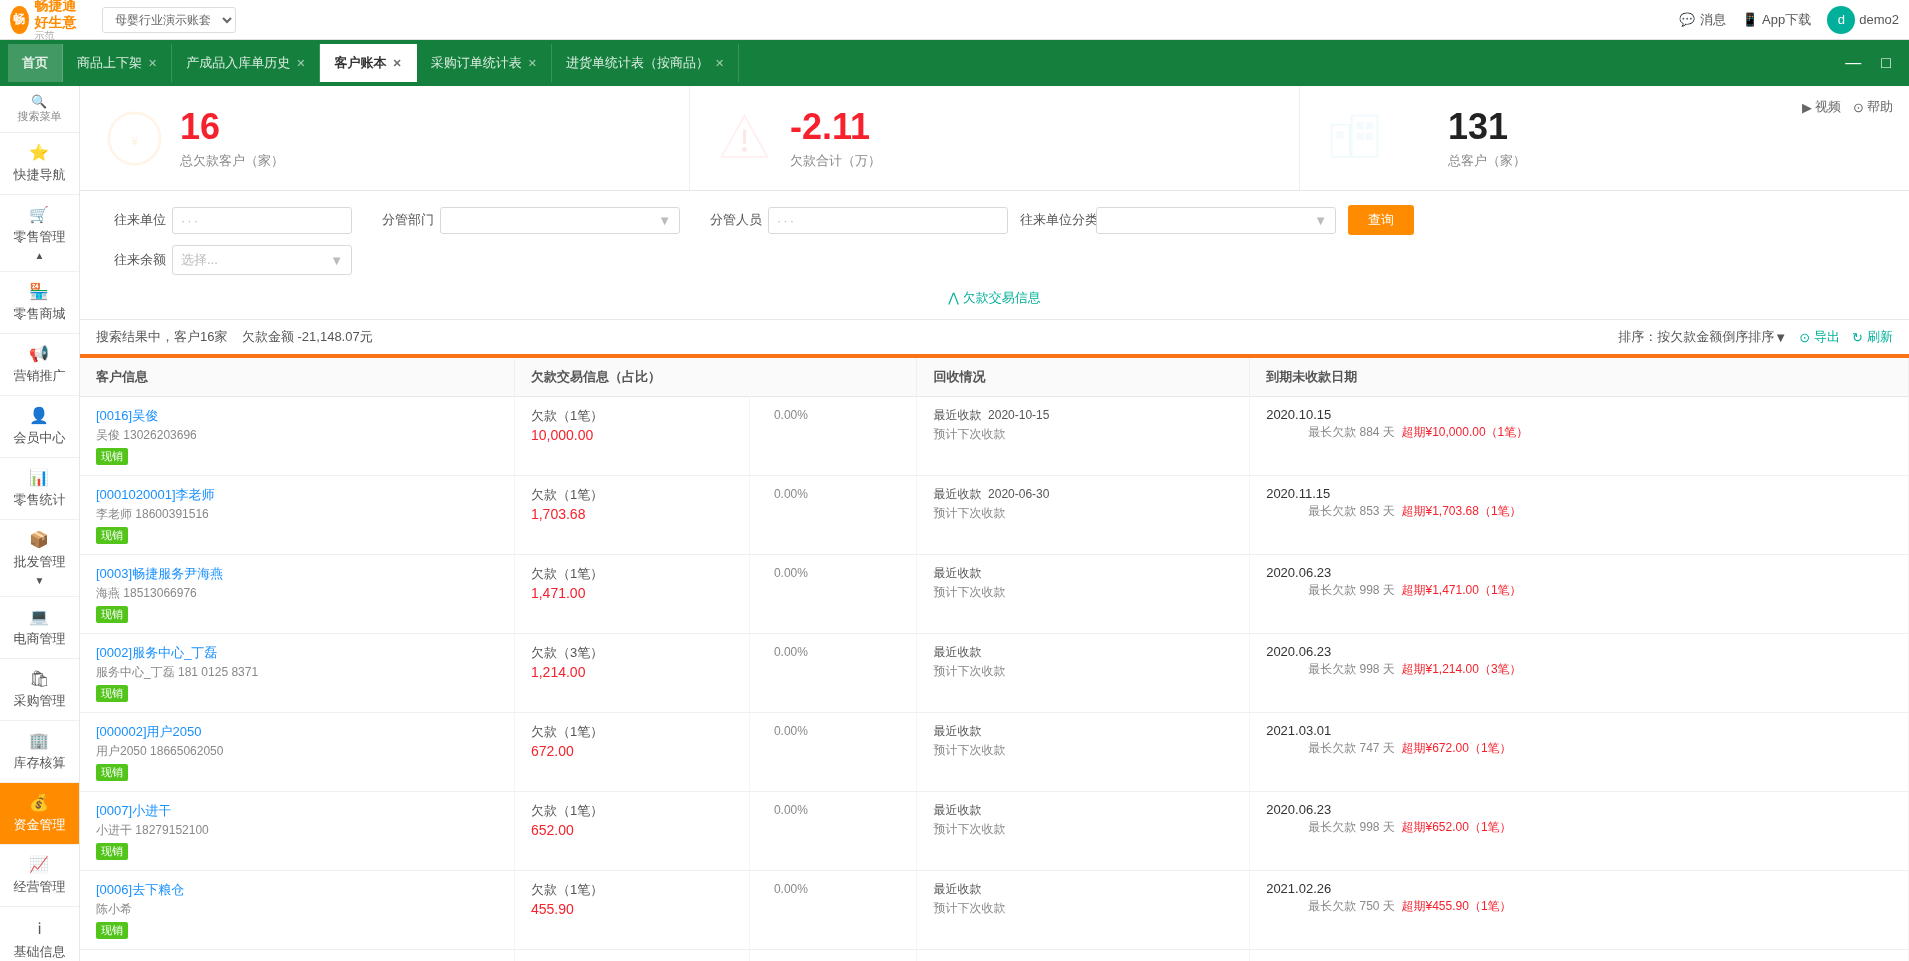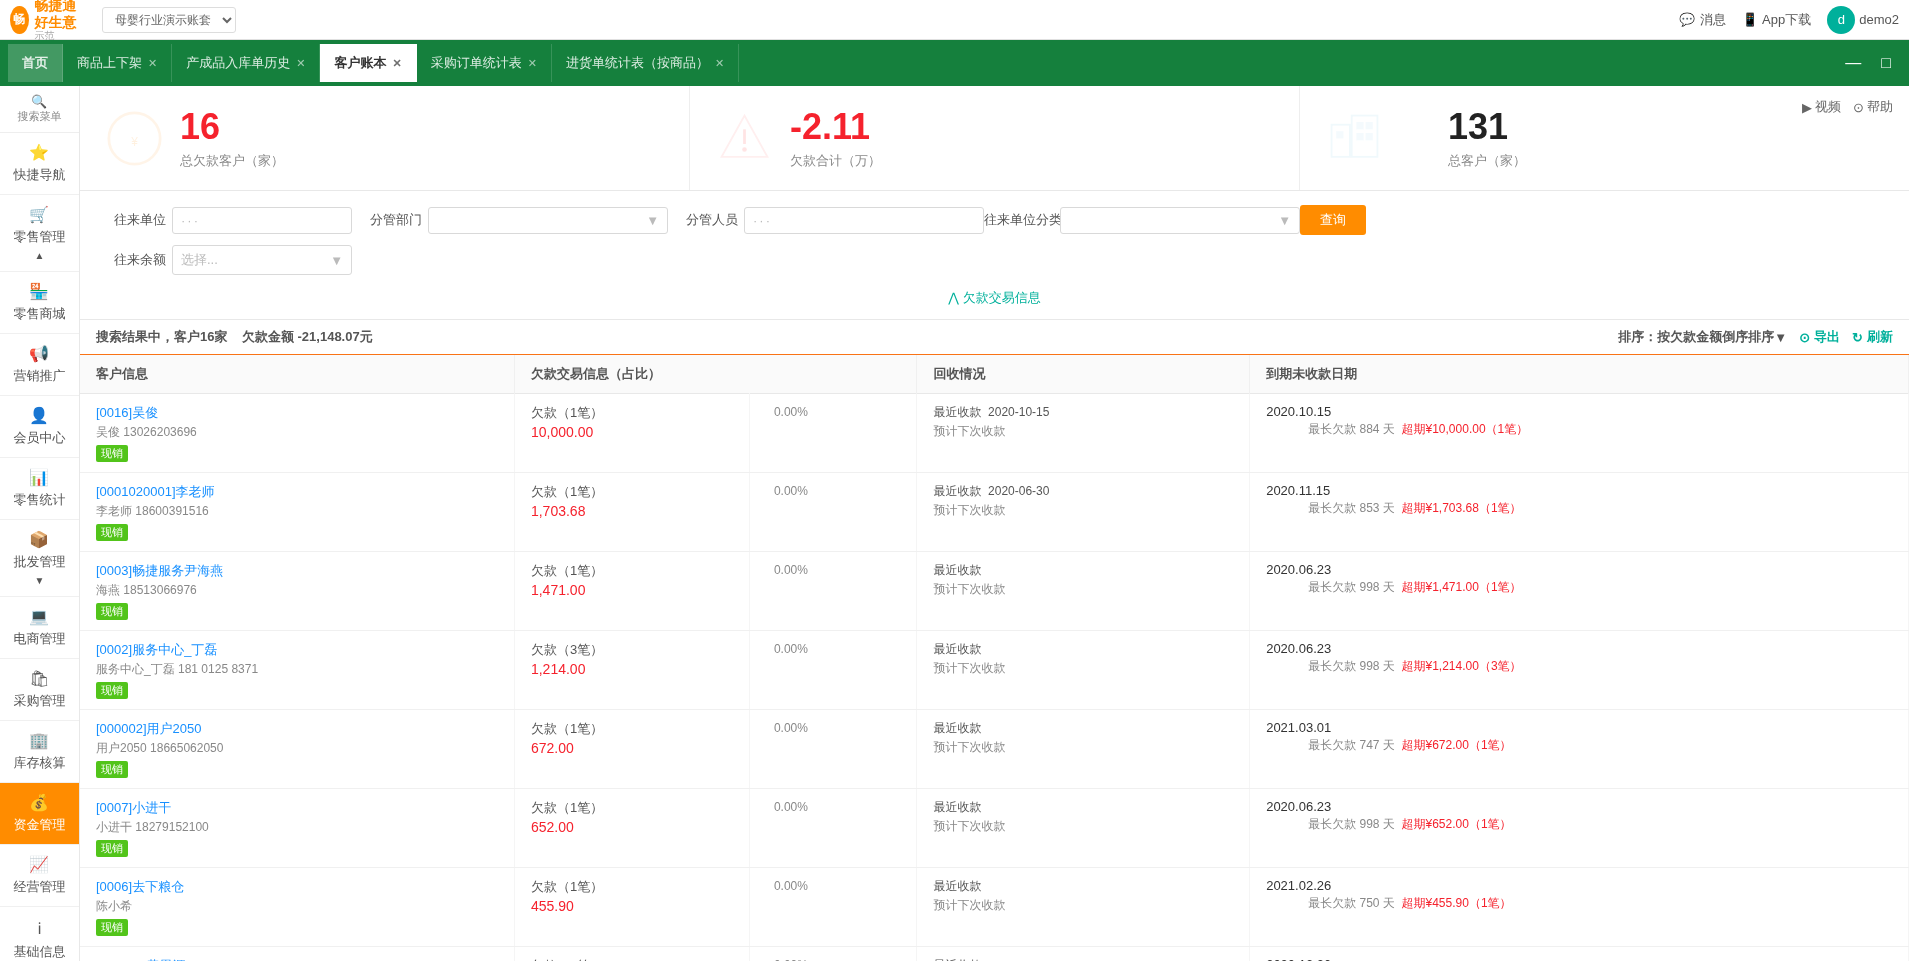--- a/index.html
+++ b/index.html
@@ -48,32 +48,32 @@
     .summary-number { font-size: 36px; font-weight: bold; }
     .summary-number.red { color: #f5222d; }
     .summary-number.neg { color: #f5222d; }
     .summary-number.black { color: #222; font-weight: 900; }
     .summary-label { font-size: 13px; color: #888; margin-top: 4px; }
     .summary-top-right { position: absolute; right: 16px; top: 12px; display: flex; gap: 12px; font-size: 12px; color: #666; }
     .summary-top-right span { cursor: pointer; display: flex; align-items: center; gap: 3px; }
 
     
     .filter-area { background: #fff; padding: 14px 16px 4px; margin: 0; border-bottom: 1px solid #e8e8e8; }
-    .filter-row { display: flex; align-items: center; margin-bottom: 10px; flex-wrap: wrap; }
+    .filter-row { display: flex; align-items: center; gap: 12px; margin-bottom: 10px; flex-wrap: wrap; }
     .filter-item { display: flex; align-items: center; gap: 6px; }
     .filter-label { color: #555; font-size: 13px; white-space: nowrap; width: 70px; text-align: right; }
     .filter-input { border: 1px solid #d9d9d9; border-radius: 3px; padding: 5px 8px; min-width: 180px; font-size: 13px; color: #333; display: flex; align-items: center; justify-content: space-between; cursor: pointer; background: #fff; }
     .filter-input.wide { min-width: 240px; }
     .filter-input .dots { color: #bbb; letter-spacing: 2px; }
     .filter-input .chevron { color: #bbb; }
     .filter-collapse { text-align: center; font-size: 12px; color: #00b09b; cursor: pointer; padding: 4px 0 8px; }
     .btn-query { background: #ff8c00; color: #fff; border: none; border-radius: 3px; padding: 6px 20px; cursor: pointer; font-size: 13px; }
 
     
-    .results-bar { background: #fff; padding: 8px 16px; display: flex; align-items: center; justify-content: space-between; border-bottom: 1px solid #f97316; font-size: 13px; color: #555; font-weight: bold; }
+    .results-bar { background: #fff; padding: 8px 16px; display: flex; align-items: center; justify-content: space-between; border-bottom: 4px solid #f97316; font-size: 13px; color: #555; }
     .results-bar .sort-area { display: flex; align-items: center; gap: 12px; }
     .results-bar .sort-select { display: flex; align-items: center; gap: 0; cursor: pointer; color: #555; }
     .results-bar .export-btn { display: flex; align-items: center; gap: 4px; cursor: pointer; color: #00b09b; }
     .results-bar .refresh-btn { display: flex; align-items: center; gap: 4px; cursor: pointer; color: #00b09b; }
 
     
     .table-container { flex: 1; background: #fff; overflow-y: auto; }
     .data-table { width: 100%; border-collapse: collapse; }
     .data-table thead tr { background: #fafafa; border-bottom: 1px solid #e8e8e8; }
     .data-table th { padding: 10px 16px; text-align: left; font-weight: 600; color: #555; font-size: 13px; border-right: 1px solid #f0f0f0; }

